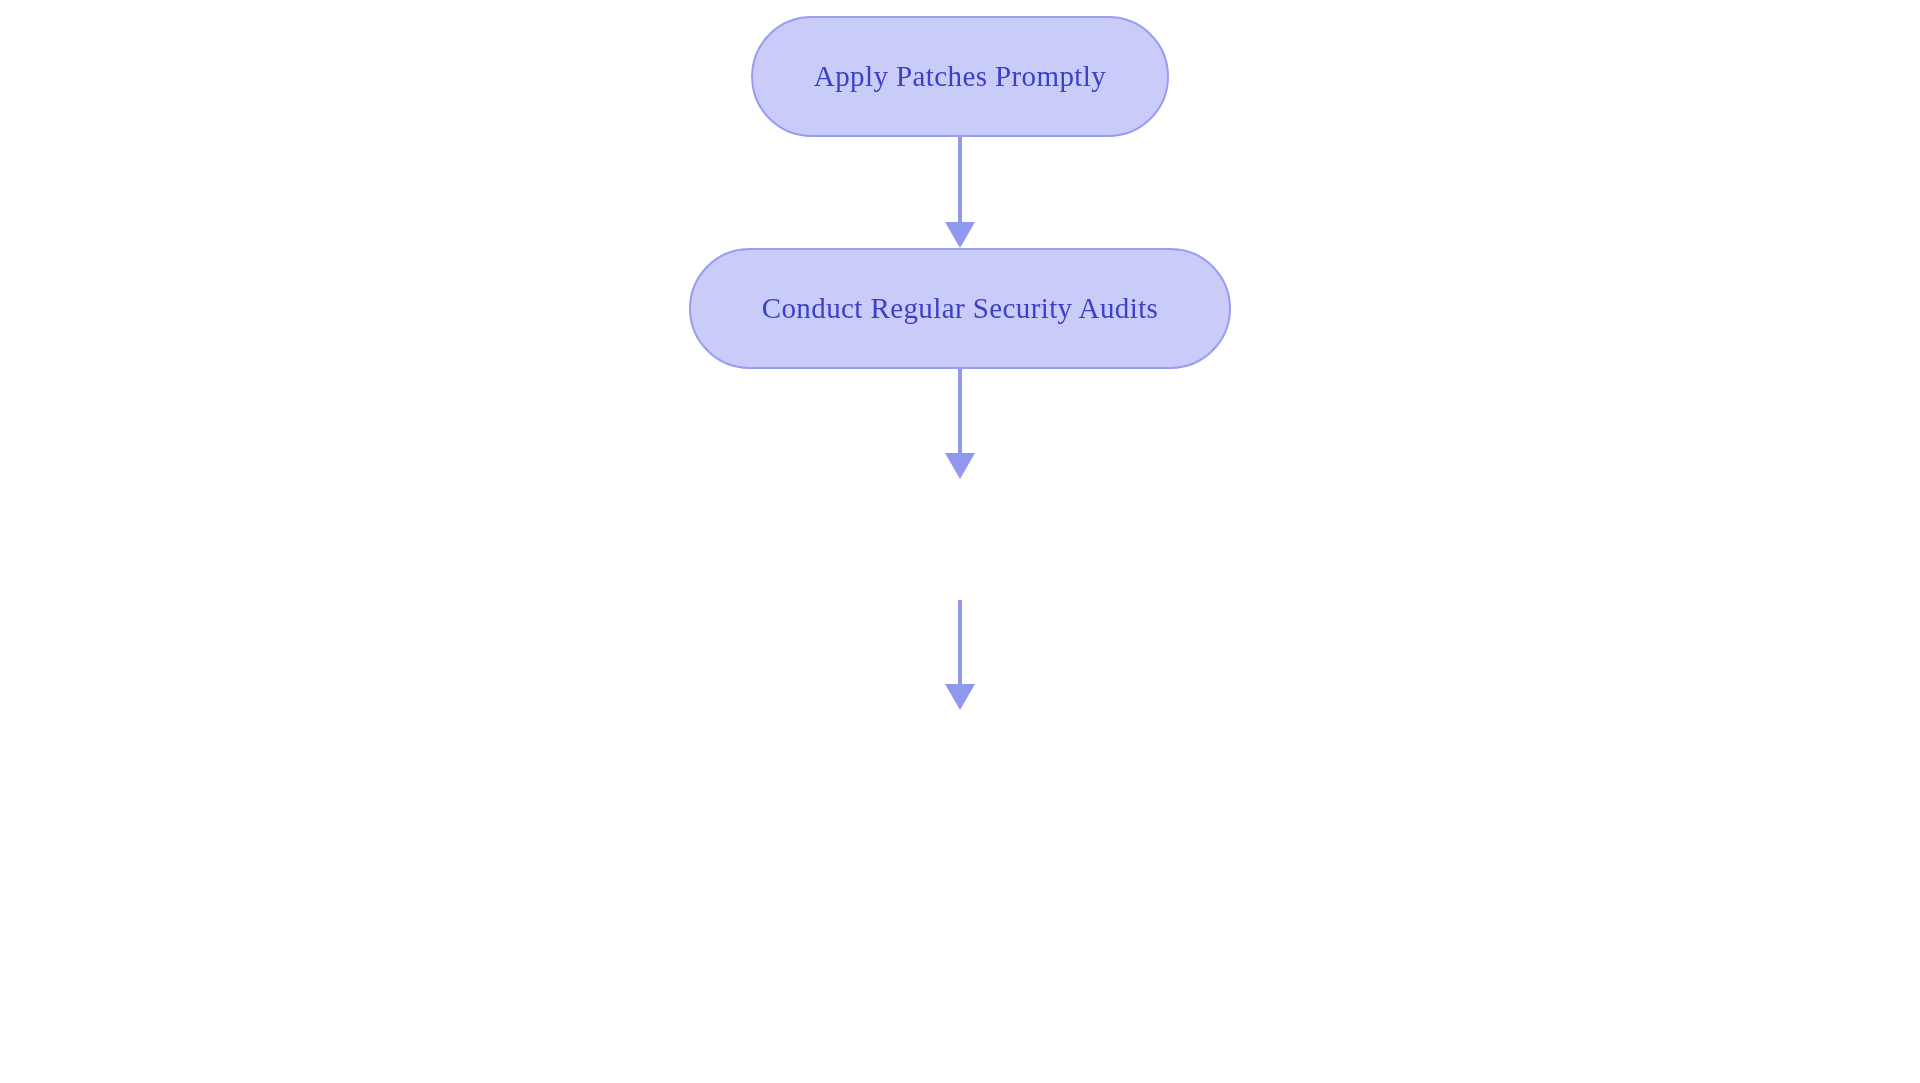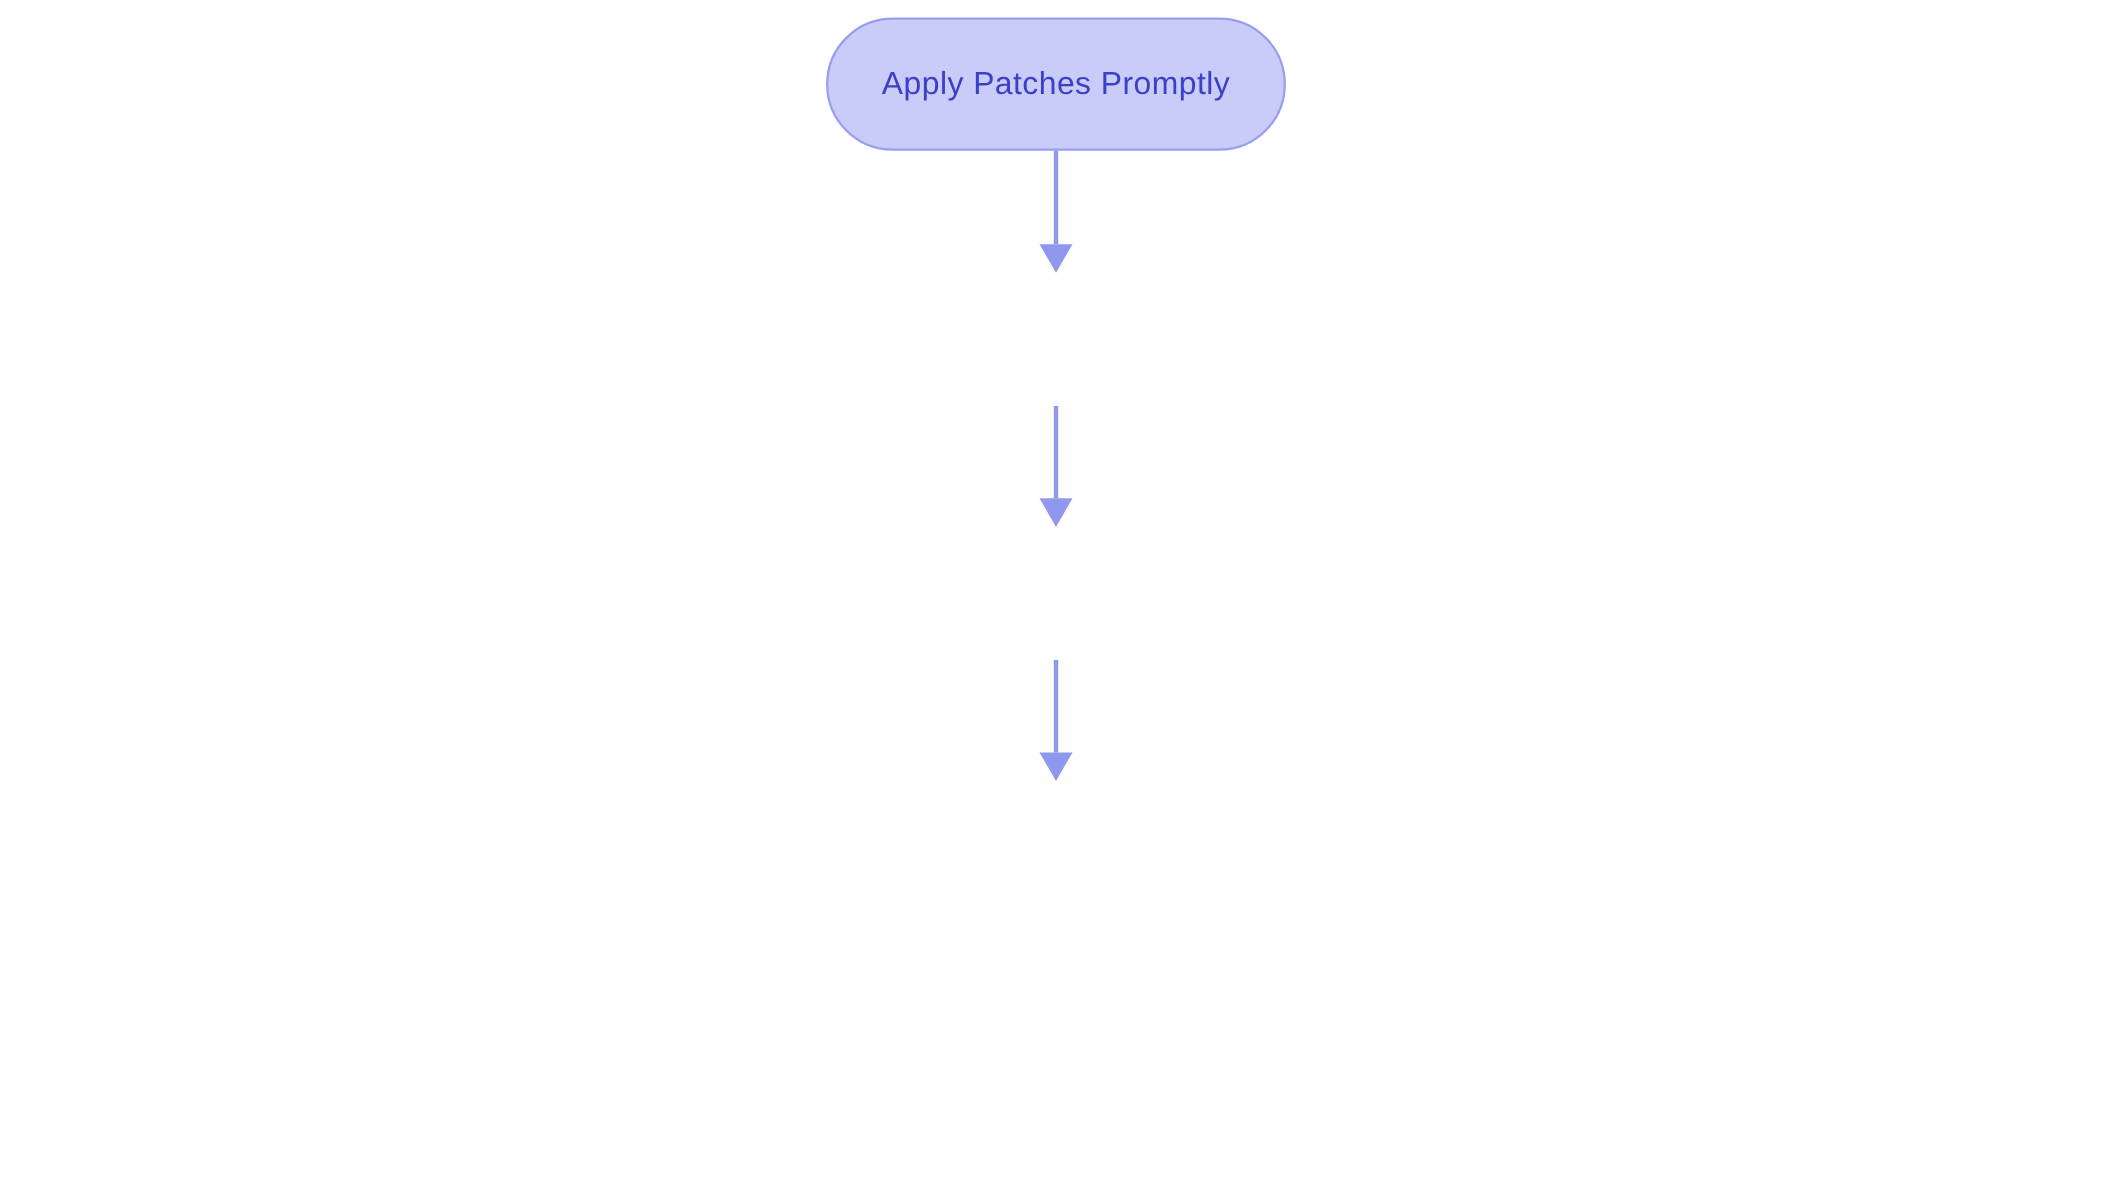--- a/index.html
+++ b/index.html
@@ -6,21 +6,21 @@
     margin: 0;
     padding: 0;
     background: #ffffff;
   }
   .canvas {
     position: relative;
     width: 1920px;
     height: 763px;
     overflow: hidden;
     background: var(--bg, #ffffff);
-    font-family: Liberation Sans, sans-serif;
+    font-family: Liberation Serif, serif;
   }
   .flow-node {
     position: absolute;
     height: var(--node-h, 121px);
     box-sizing: border-box;
     background: var(--node-fill, #c9cbf9);
     border: 2px solid var(--node-border, #979df0);
     border-radius: 62px;
     display: flex;
     align-items: center;
@@ -69,13 +69,16 @@
       <div class="edge-line"></div>
       <div class="edge-head"></div>
     </div>
     <div class="flow-edge" style="left: 944px; top: 831px; height: 110px;">
       <div class="edge-line"></div>
       <div class="edge-head"></div>
     </div>
     <div class="flow-node" style="width: 418px; left: 751px; top: 16px;">
       <span class="node-label">Apply Patches Promptly</span>
     </div>
+    <div class="flow-node" style="width: 542px; left: 689px; top: 248px;">
+      <span class="node-label">Conduct Regular Security Audits</span>
+    </div>
   </div>
 
 </body></html>

